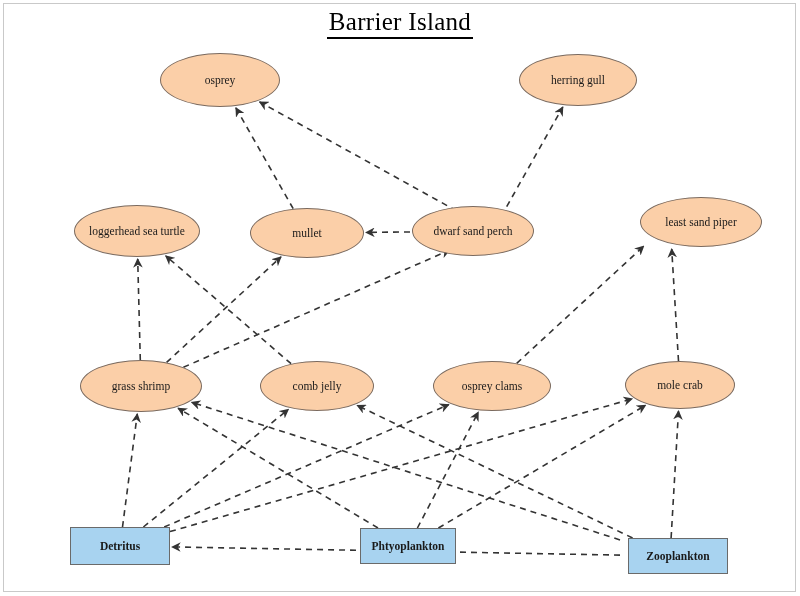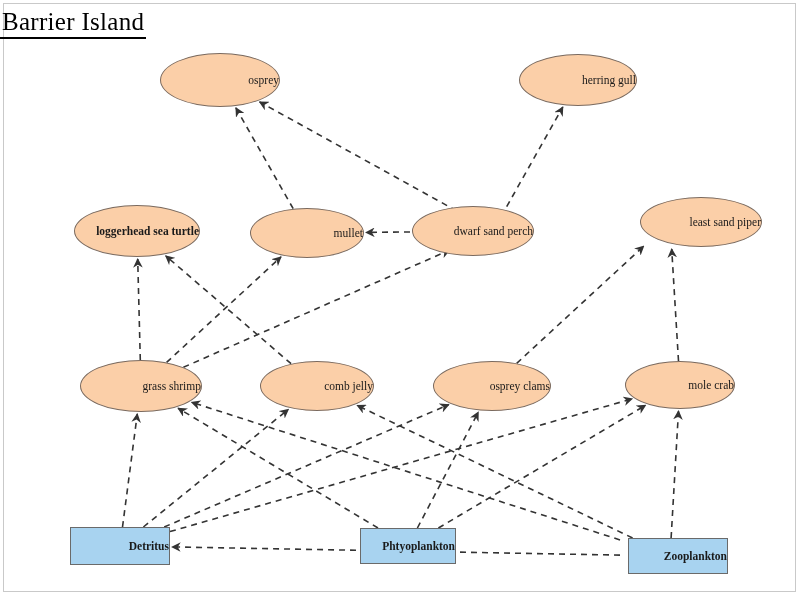--- a/index.html
+++ b/index.html
@@ -7,27 +7,27 @@
     width:800px;height:596px;background:#ffffff;
     font-family:"Liberation Serif", serif;
     overflow:hidden;position:relative;
   }
   #stage{position:absolute;left:0;top:0;width:800px;height:596px;}
   #border{
     position:absolute;left:3px;top:3px;width:793px;height:589px;
     border:1px solid #c9c9c9;box-sizing:border-box;
   }
   #title{
-    position:absolute;left:0;top:8px;width:800px;
+    position:absolute;left:0;top:8px;width:800px;text-align:center;
     font-size:25px;color:#000;letter-spacing:.3px;
   }
   #title span{border-bottom:2px solid #000;padding:0 2px 1px 2px;display:inline-block;}
   svg#edges{position:absolute;left:0;top:0;width:800px;height:596px;}
   .node{
-    position:absolute;display:flex;align-items:center;justify-content:flex-end;
+    position:absolute;display:flex;align-items:center;justify-content:center;
     text-align:center;color:#1a1a1a;box-sizing:border-box;
   }
   .ellipse{
     background:#fbcfa8;border:1.5px solid #7a6a5f;border-radius:50%;
     font-size:11.5px;
   }
   .rect{
     background:#a8d3f0;border:1.8px solid #6a6a6a;font-size:11.5px;font-weight:bold;
   }
 </style>
@@ -71,21 +71,21 @@
       <line x1="620.0" y1="555.1" x2="172.0" y2="546.9" stroke="#333333" stroke-width="1.6" stroke-dasharray="6,5" marker-end="url(#arrow)"></line>
     </svg>
 
   <div id="nodes">
       <div class="node ellipse" style="left: 160px; top: 53px; width: 120px; height: 54px;">
         <span>osprey</span>
       </div>
       <div class="node ellipse" style="left: 519px; top: 54px; width: 118px; height: 52px;">
         <span>herring gull</span>
       </div>
-      <div class="node ellipse" style="left: 74px; top: 205px; width: 126px; height: 52px; font-weight: bold;">
+      <div class="node ellipse" style="left: 74px; top: 205px; width: 126px; height: 52px;">
         <span>loggerhead sea turtle</span>
       </div>
       <div class="node ellipse" style="left: 250px; top: 208px; width: 114px; height: 50px;">
         <span>mullet</span>
       </div>
       <div class="node ellipse" style="left: 412px; top: 206px; width: 122px; height: 50px;">
         <span>dwarf sand perch</span>
       </div>
       <div class="node ellipse" style="left: 640px; top: 197px; width: 122px; height: 50px;">
         <span>least sand piper</span>

